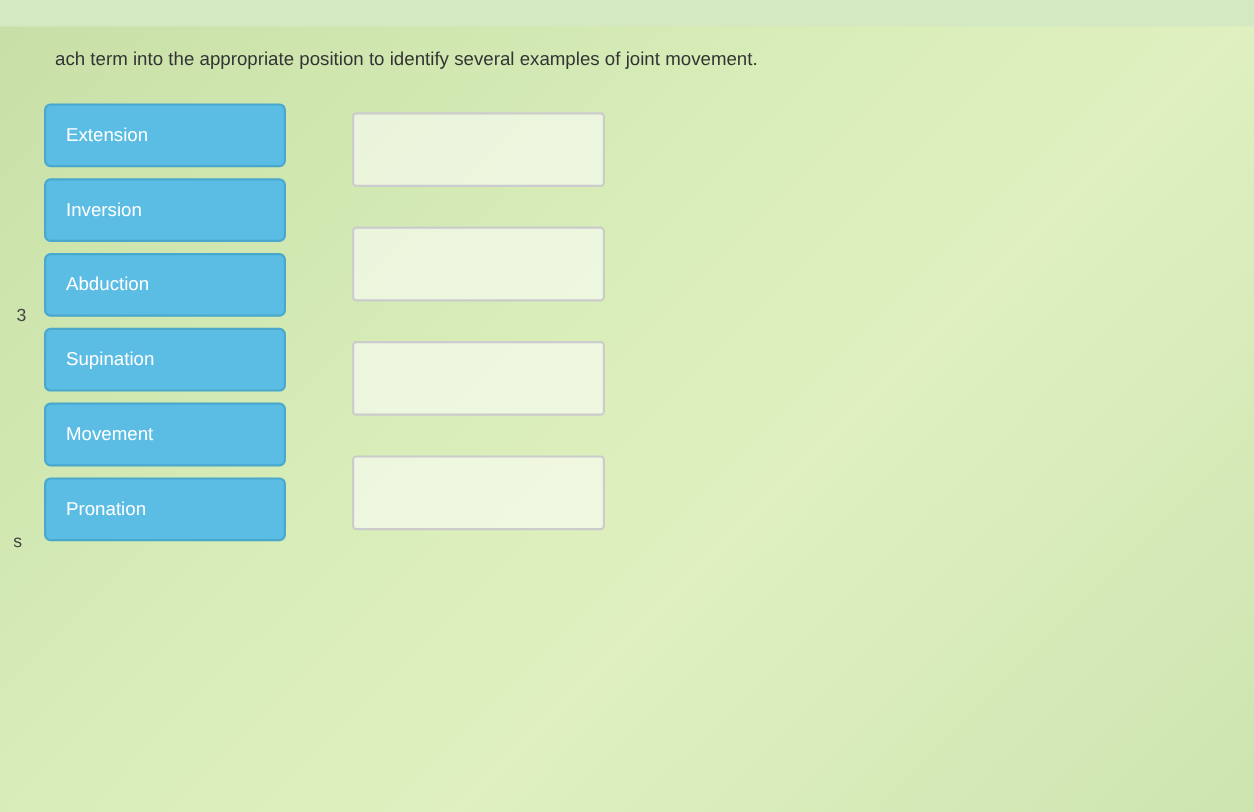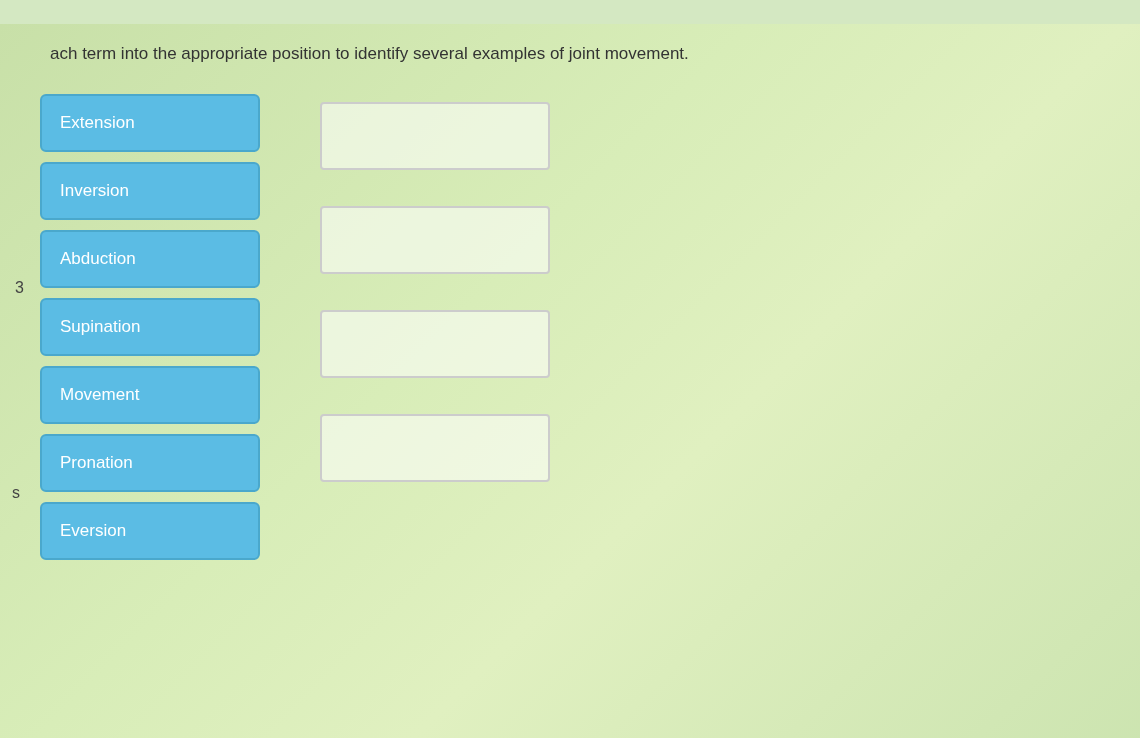--- a/index.html
+++ b/index.html
@@ -129,21 +129,20 @@
 
   <div class="main-layout">
 
     <div class="terms-column">
       <button class="term-button">Extension</button>
       <button class="term-button">Inversion</button>
       <button class="term-button">Abduction</button>
       <button class="term-button">Supination</button>
       <button class="term-button">Movement</button>
       <button class="term-button">Pronation</button>
-      <button class="term-button">Eversion</button>
     </div>
 
     <div class="drop-column">
 
       <div style="height: 4px;"></div>
       <div class="drop-slots-wrapper">
         <div class="drop-slot"></div>
         <div style="height: 12px;"></div>
         <div class="drop-slot"></div>
         <div style="height: 12px;"></div>

